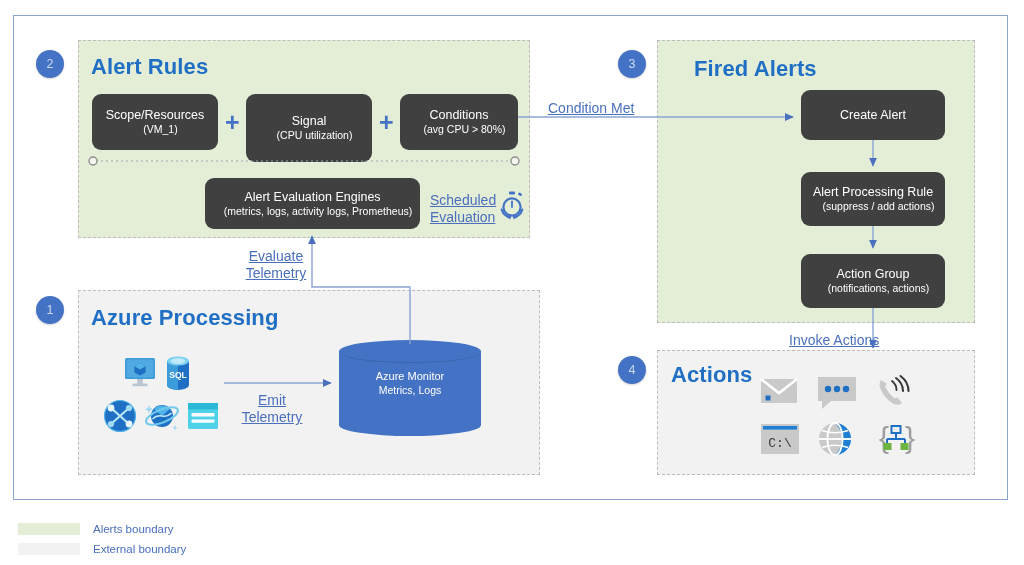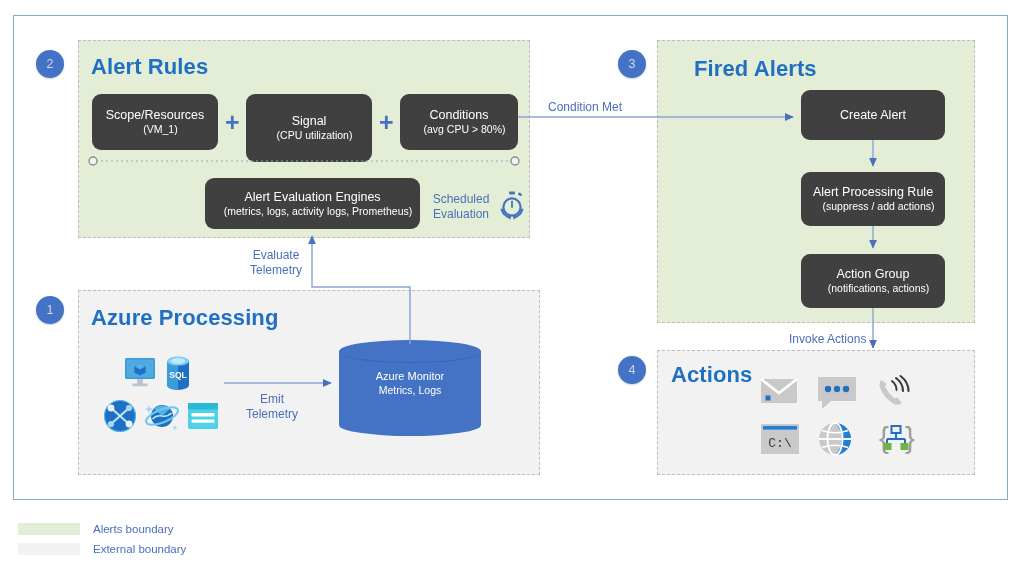--- a/index.html
+++ b/index.html
@@ -89,24 +89,25 @@
     color: #4472c4;
     font-size: 25px;
     font-weight: bold;
     line-height: 1;
   }
 
   
   .conn-label {
     position: absolute;
     color: #4a6fbd;
-    font-size: 12px;
+    font-size: 14px;
     text-align: center;
     line-height: 1.22;
     white-space: nowrap;
+    text-decoration: underline;
   }
   .conn-label.multi { white-space: normal; }
 
   
   #wires {
     position: absolute;
     left: 0; top: 0;
     width: 1024px; height: 565px;
     pointer-events: none;
   }

